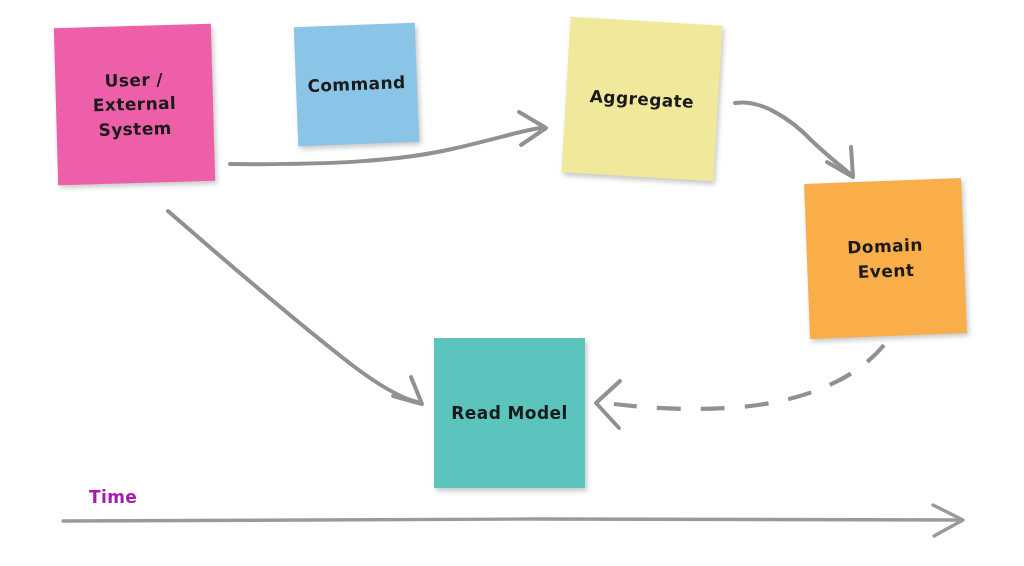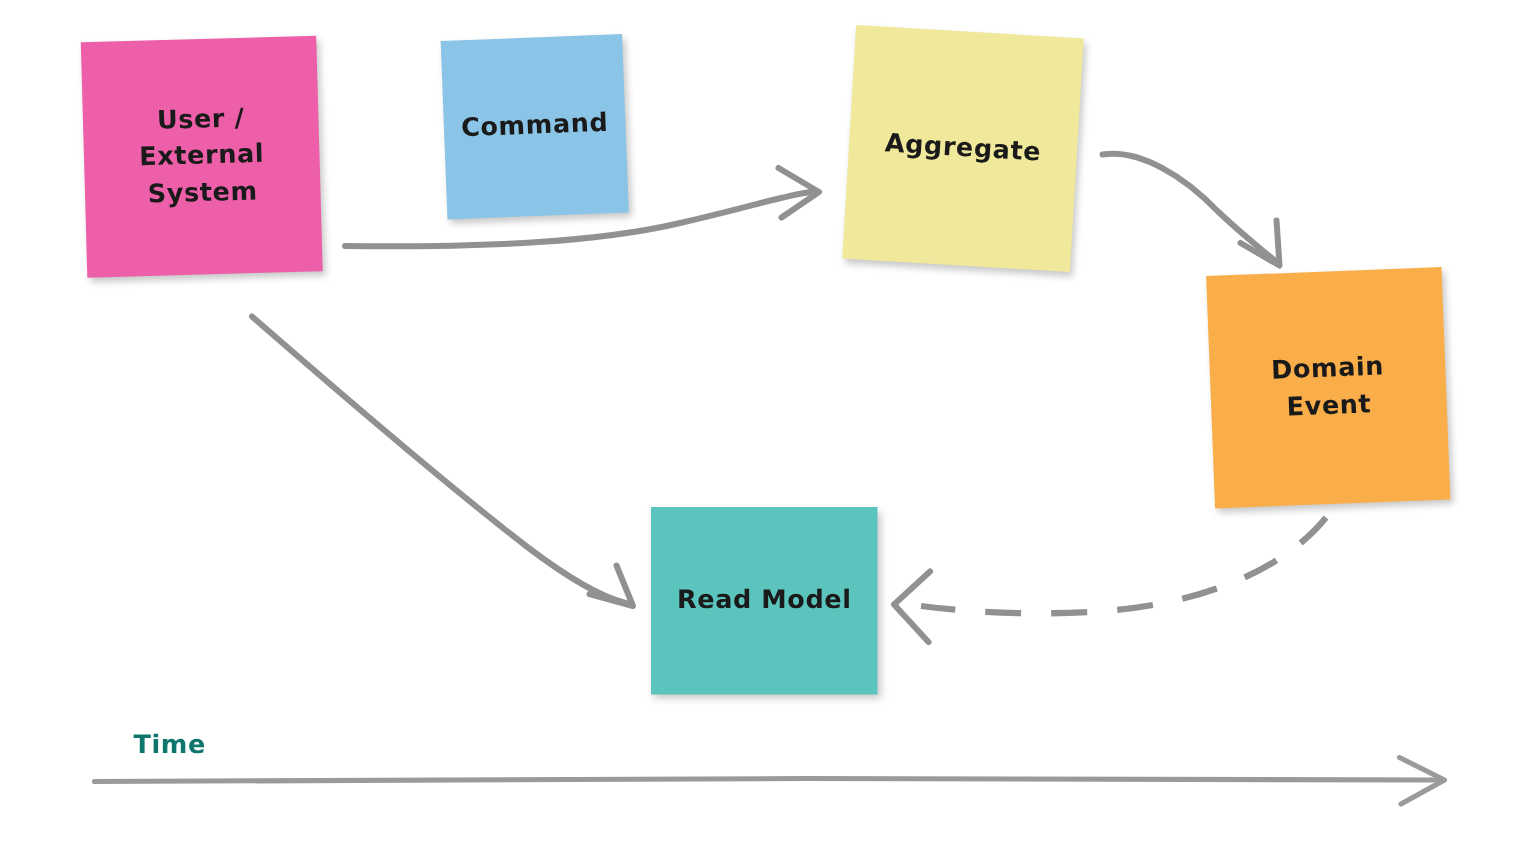--- a/index.html
+++ b/index.html
@@ -36,21 +36,21 @@
     user-select: none;
   }
   .sticky .note-label {
     display: block;
     white-space: pre-line;
   }
   #note-user      { left: 56px;  top: 26px;  width: 157px; height: 157px; transform: rotate(-1.6deg); }
   #note-command   { left: 296px; top: 25px;  width: 121px; height: 119px; transform: rotate(-2.2deg); }
   #note-aggregate { left: 566px; top: 21px;  width: 152px; height: 156px; transform: rotate(3.4deg);  }
   #note-domain    { left: 807px; top: 181px; width: 157px; height: 155px; transform: rotate(-2.2deg); }
-  #note-readmodel { left: 434px; top: 338px; width: 151px; height: 125px; transform: rotate(0deg);    }
+  #note-readmodel { left: 434px; top: 338px; width: 151px; height: 150px; transform: rotate(0deg);    }
 
   #arrow-layer {
     position: absolute;
     left: 0;
     top: 0;
     width: 1024px;
     height: 566px;
     pointer-events: none;
   }
   .stroke {
@@ -72,21 +72,21 @@
     fill: none;
     stroke: #9a9a9a;
     stroke-width: 3.4;
     stroke-linecap: round;
     stroke-linejoin: round;
   }
   #time-label {
     position: absolute;
     left: 89px;
     top: 487px;
-    color: #0f766e;
+    color: #a21caf;
     font-family: "DejaVu Sans", sans-serif;
     font-weight: bold;
     font-size: 17px;
     letter-spacing: 0.4px;
     user-select: none;
   }
 </style>
 </head>
 <body>
 

